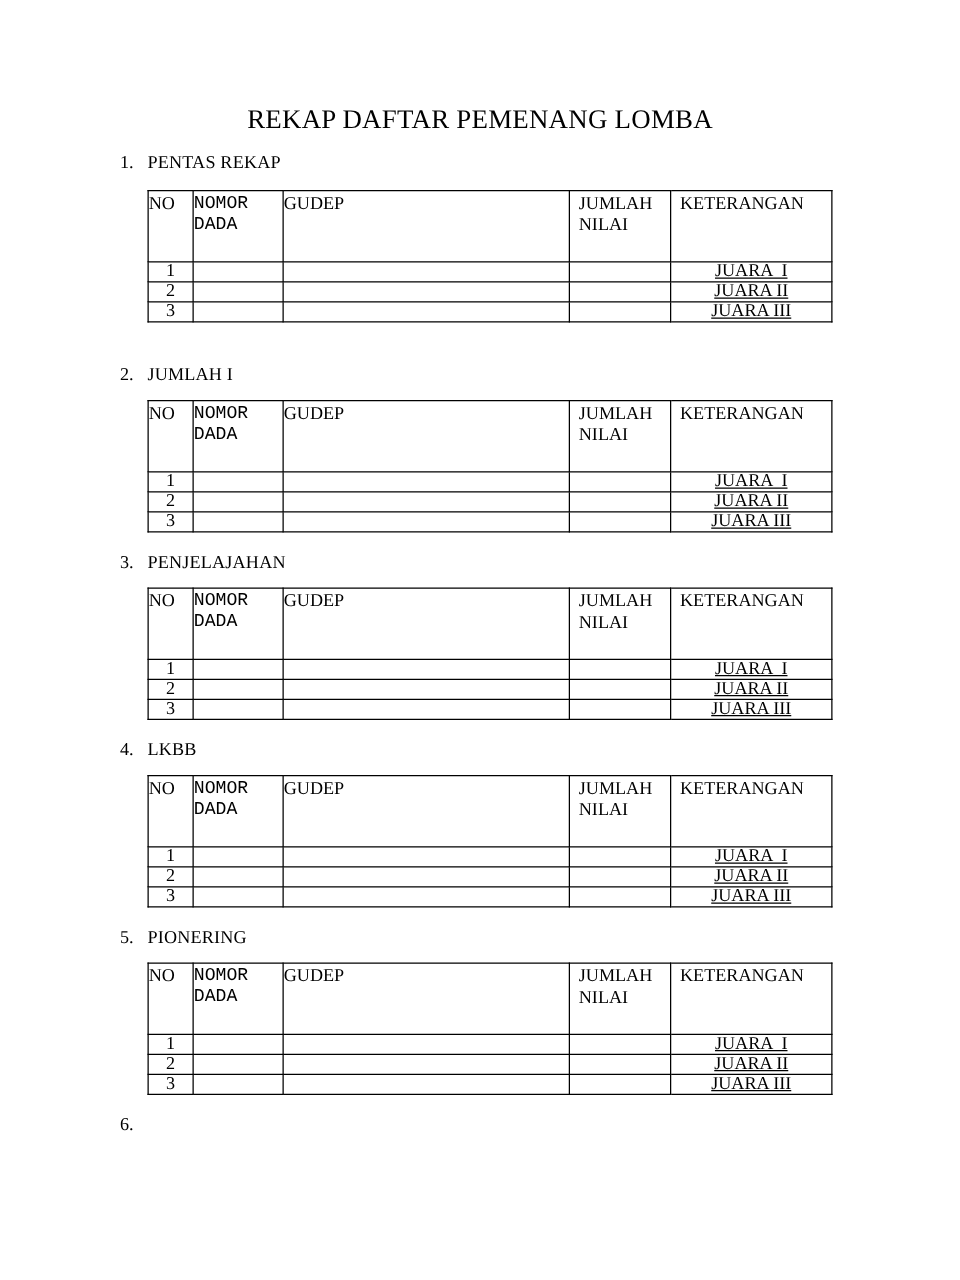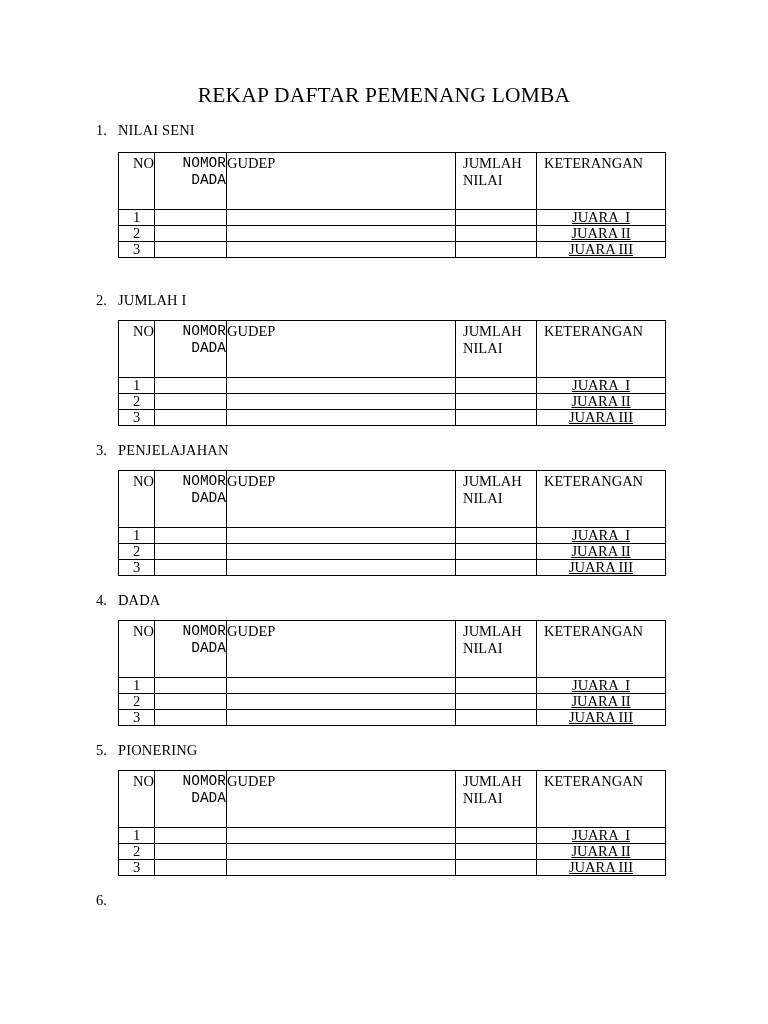--- a/index.html
+++ b/index.html
@@ -90,21 +90,21 @@
   .col-gudep   { width: 228px; }
   .col-jumlah  { width: 73px; margin-left: 46px;  }
   .col-ket     { width: 121px; }
 
   
   .hdr td {
     height: 54px;
     line-height: 17px;
     padding-top: 2px;
   }
-  .hdr .h-center { text-align: right; margin-top: 23px; }
+  .hdr .h-center { text-align: left; margin-top: 23px; }
   .hdr .h-left   { text-align: left; padding-left: 7px; }
   .hdr .h-gudep  { text-align: left; }
 
   
   .drow td {
     height: 15px;
     line-height: 15px;
     vertical-align: middle;
   }
   .cell-no  { text-align: center; }
@@ -114,21 +114,21 @@
 </style>
 </head>
 <body>
 
 <div class="page">
 
   <div class="doc-title">REKAP DAFTAR PEMENANG LOMBA</div>
 
   <div id="sections-root">
       <div class="section" style="top: 120px;">
-        <div class="section-heading"><span class="section-number">1.</span><span class="section-label">NILAI SENI</span></div>
+        <div class="section-heading"><span class="section-number">1.</span><span class="section-label">PENTAS REKAP</span></div>
         <table class="winners-table" style="top: 32px;">
           <tbody>
             <tr class="hdr">
               <td class="col-no h-center">NO</td>
               <td class="col-nomor h-center">NOMOR DADA</td>
               <td class="col-gudep h-gudep">GUDEP</td>
               <td class="col-jumlah h-left">JUMLAH NILAI</td>
               <td class="col-ket h-left">KETERANGAN</td>
             </tr>
             <tr class="drow">
@@ -219,21 +219,21 @@
               <td class="col-no cell-no">3</td>
               <td class="col-nomor blank-cell"></td>
               <td class="col-gudep blank-cell"></td>
               <td class="col-jumlah blank-cell"></td>
               <td class="col-ket cell-ket">JUARA III</td>
             </tr>
           </tbody>
         </table>
       </div>
       <div class="section" style="top: 590px;">
-        <div class="section-heading"><span class="section-number">4.</span><span class="section-label">DADA</span></div>
+        <div class="section-heading"><span class="section-number">4.</span><span class="section-label">LKBB</span></div>
         <table class="winners-table" style="top: 30px;">
           <tbody>
             <tr class="hdr">
               <td class="col-no h-center">NO</td>
               <td class="col-nomor h-center">NOMOR DADA</td>
               <td class="col-gudep h-gudep">GUDEP</td>
               <td class="col-jumlah h-left">JUMLAH NILAI</td>
               <td class="col-ket h-left">KETERANGAN</td>
             </tr>
             <tr class="drow">

